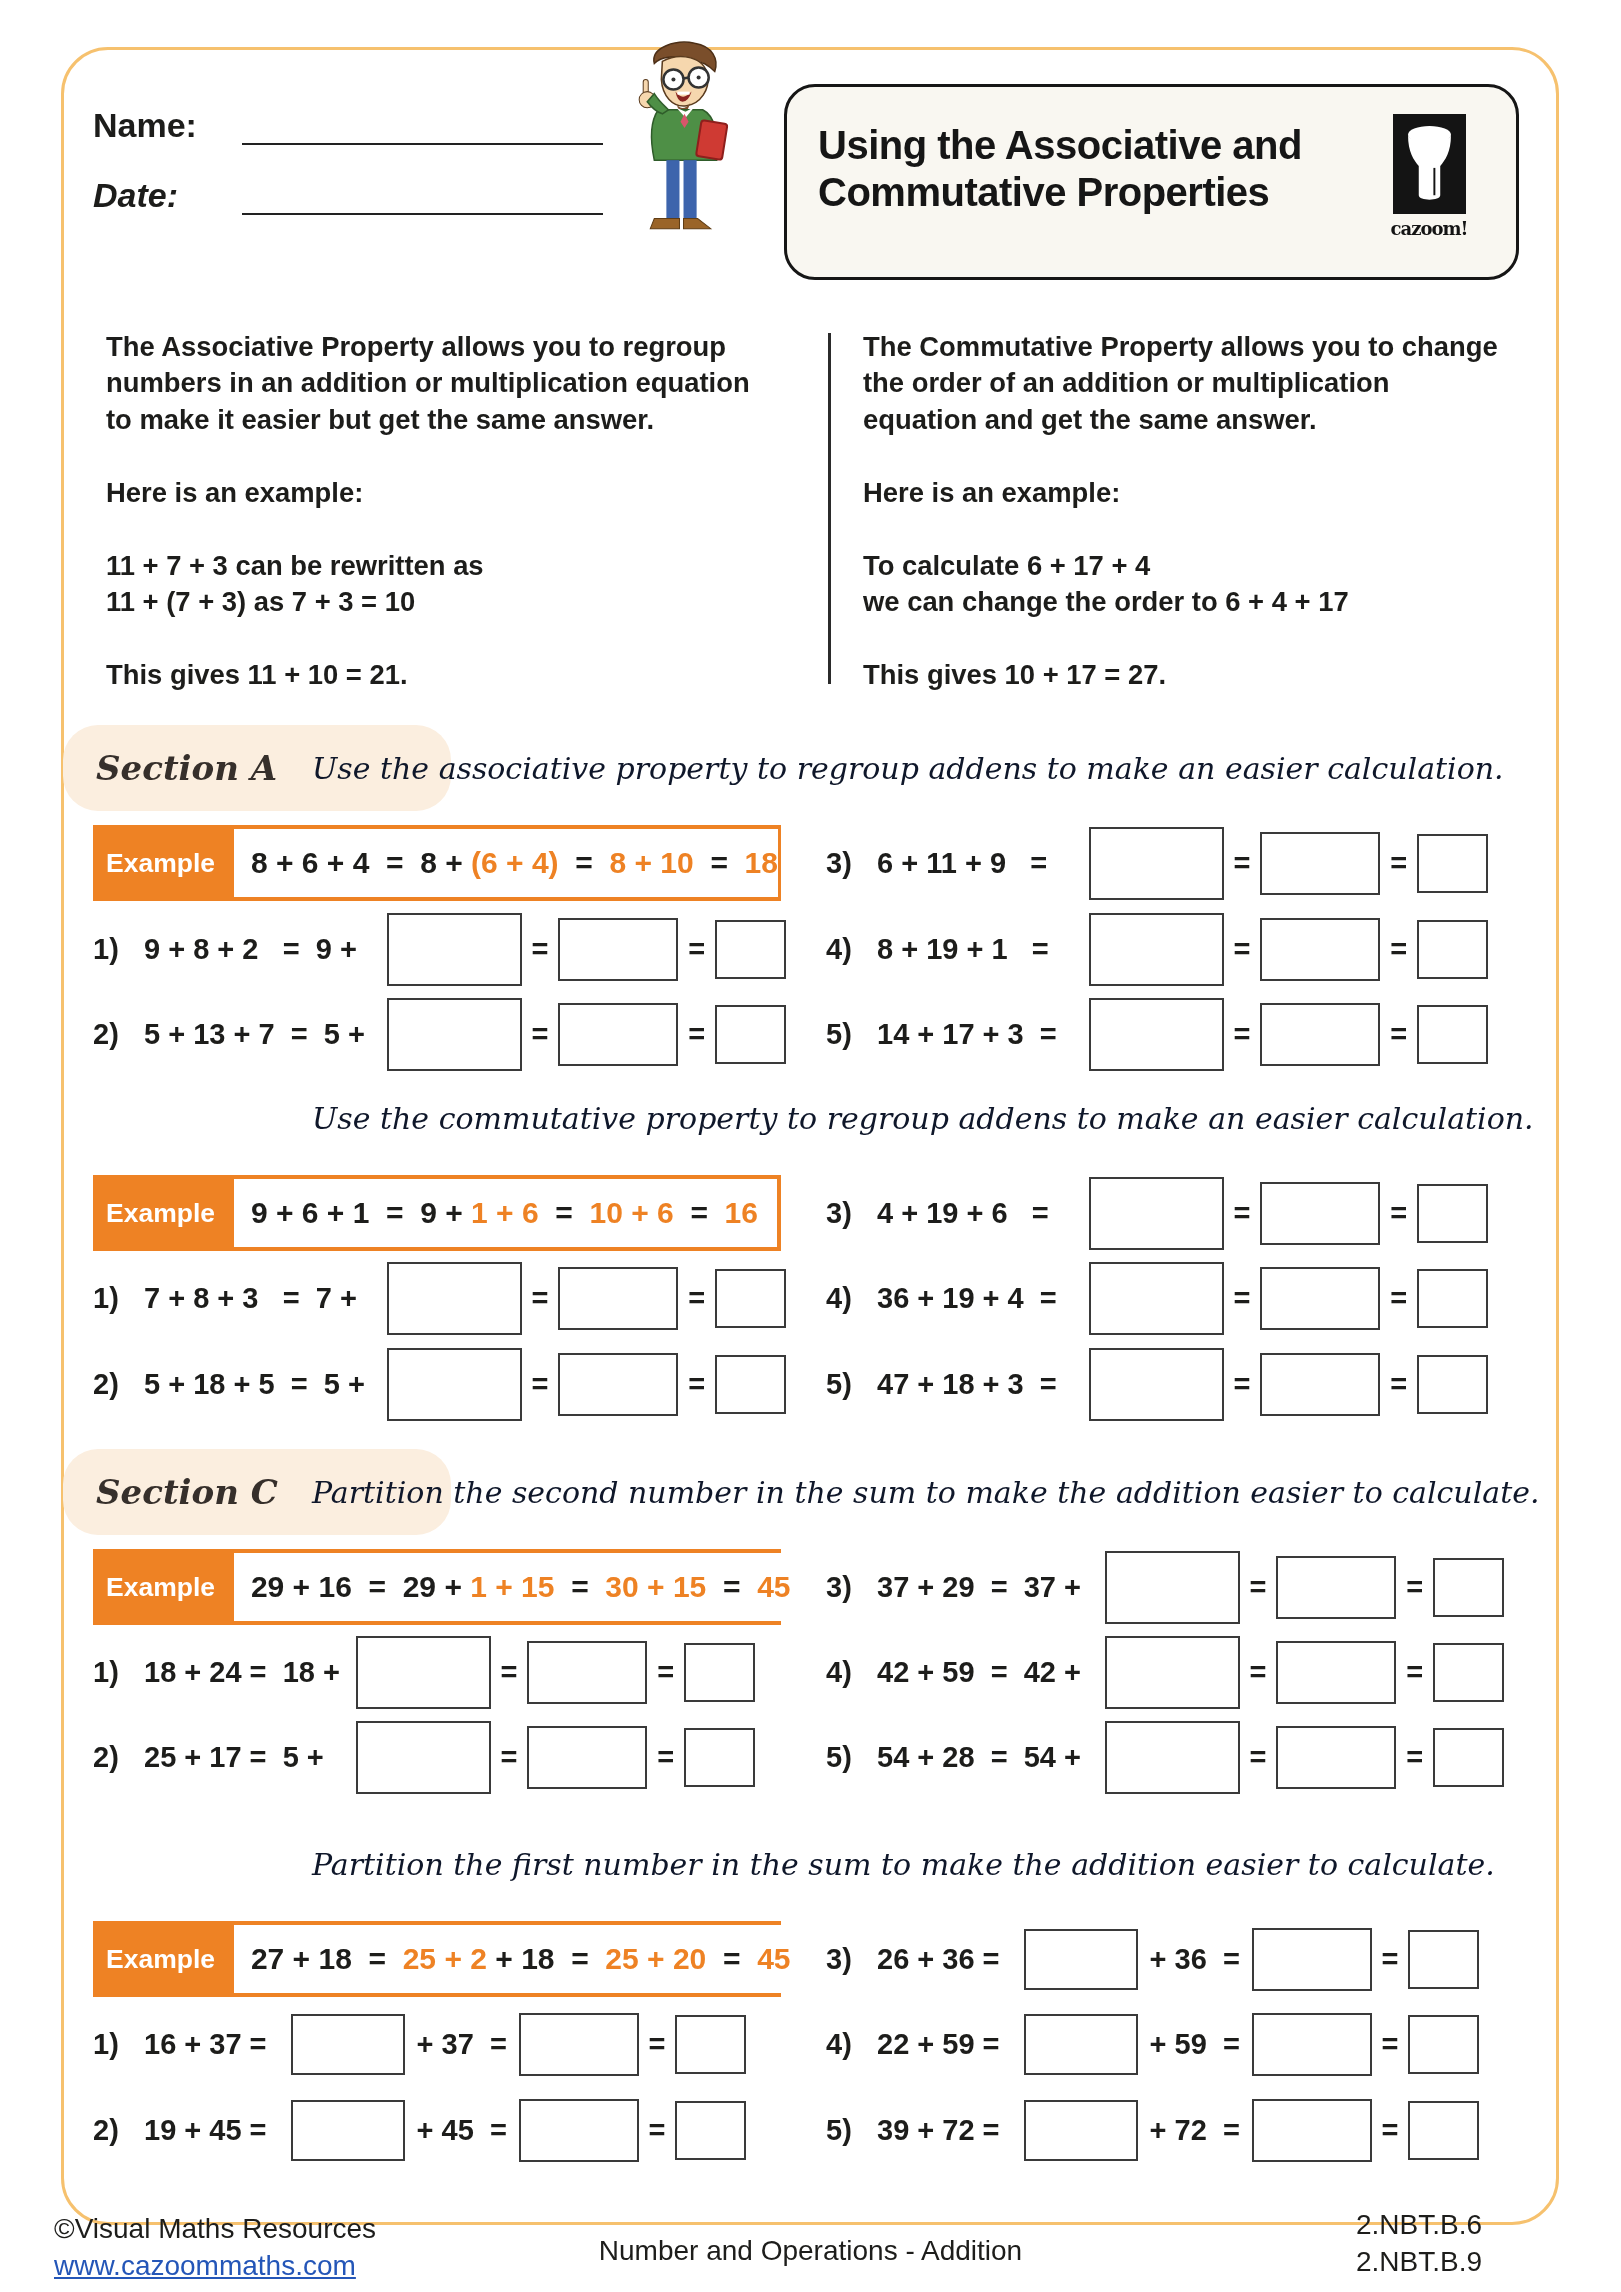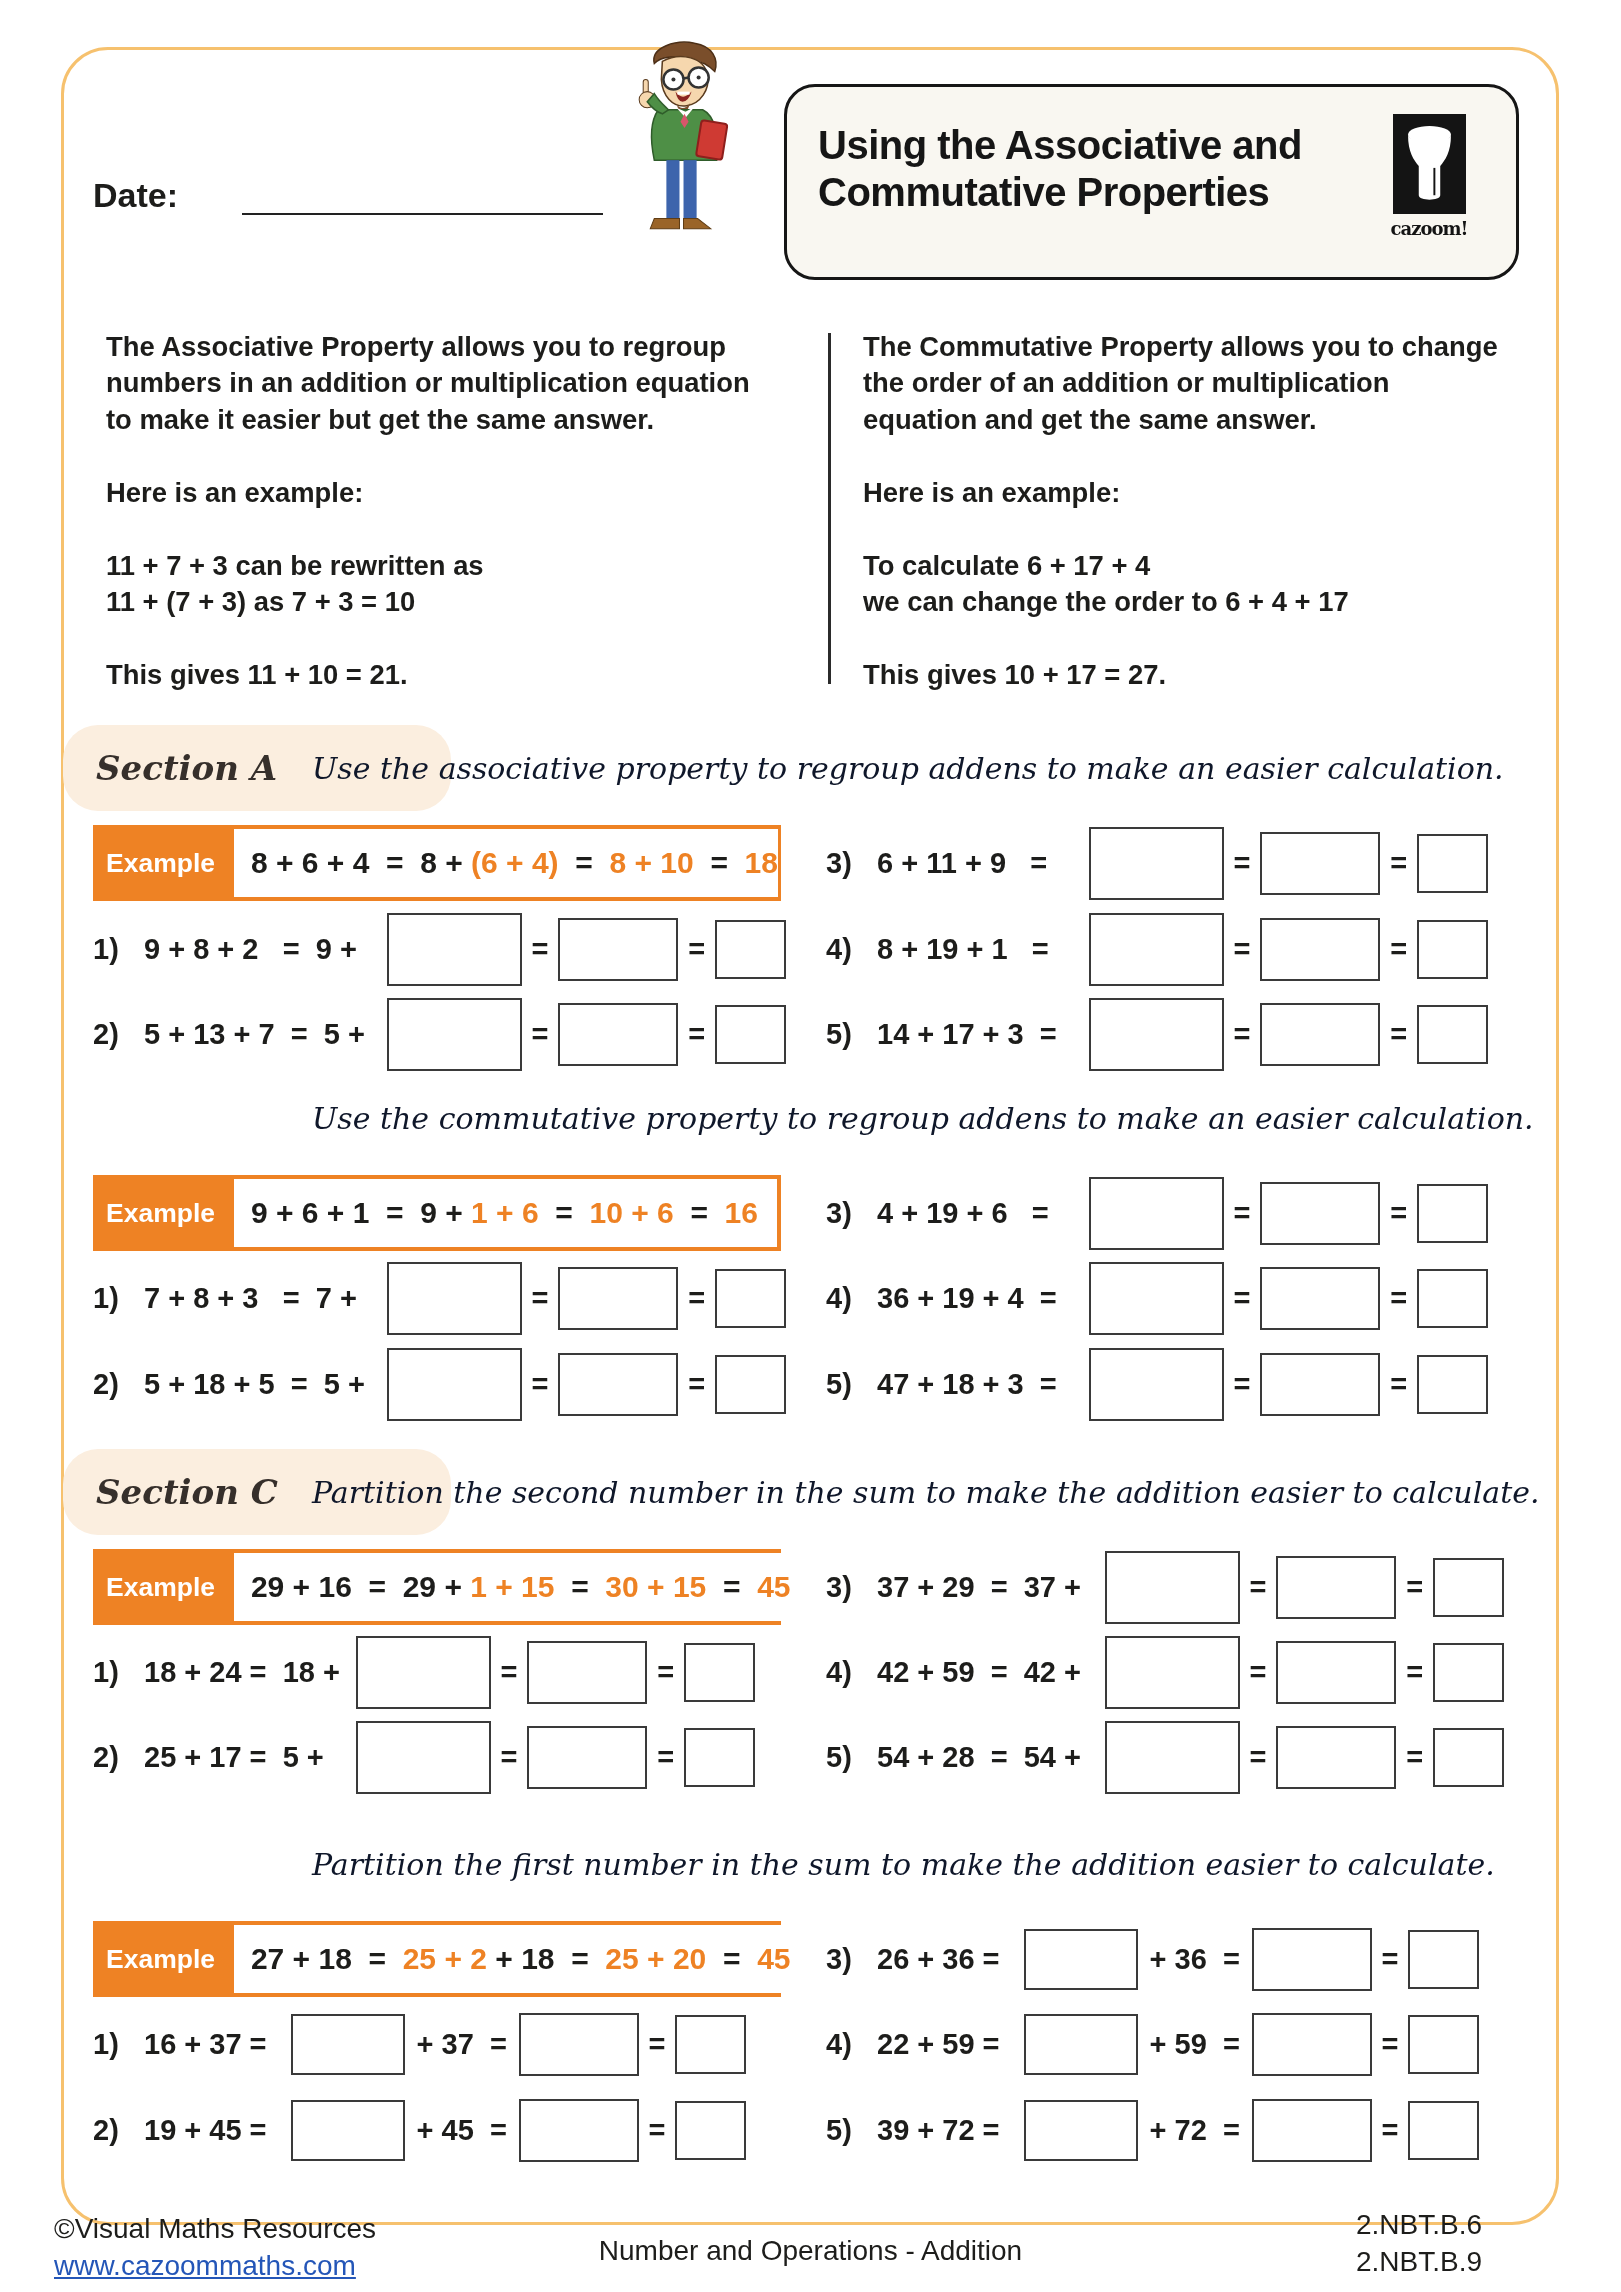--- a/index.html
+++ b/index.html
@@ -68,21 +68,25 @@
   .foot-link { color:#2456B8; text-decoration:underline; }
   .foot-center { left:50%; transform:translateX(-50%); }
   .foot-right { right:139px; text-align:right; line-height:1.32; }
 </style>
 </head>
 <body>
 
 <div class="page">
   <div class="frame"></div>
 
-  <div class="nd-row" style="top:176px;">
+  <div class="nd-row" style="top:106px;">
+    <span class="nd-label">Name:</span>
+    <span class="nd-line"></span>
+  </div>
+  <div class="nd-row" style="top:176px;font-style:italic;">
     <span class="nd-label">Date:</span>
     <span class="nd-line"></span>
   </div>
 
   <div class="teacher">
     <svg width="131" height="204" viewBox="0 0 130 202">
       <path d="M38,24 C34,8 60,0 78,4 C96,7 102,20 98,32 C88,22 80,20 72,23 C58,14 44,18 38,24 Z" fill="#7A4E2B" stroke="#4c2f17" stroke-width="1.5"></path>
       <path d="M46,22 C64,12 88,18 91,36 C93,50 84,64 70,66 C56,68 46,56 45,40 Z" fill="#F6D7AE" stroke="#5a3b1e" stroke-width="1.5"></path>
       <circle cx="57" cy="40" r="10" fill="#fff" stroke="#333" stroke-width="2.5"></circle>
       <circle cx="82" cy="38" r="10" fill="#fff" stroke="#333" stroke-width="2.5"></circle>

